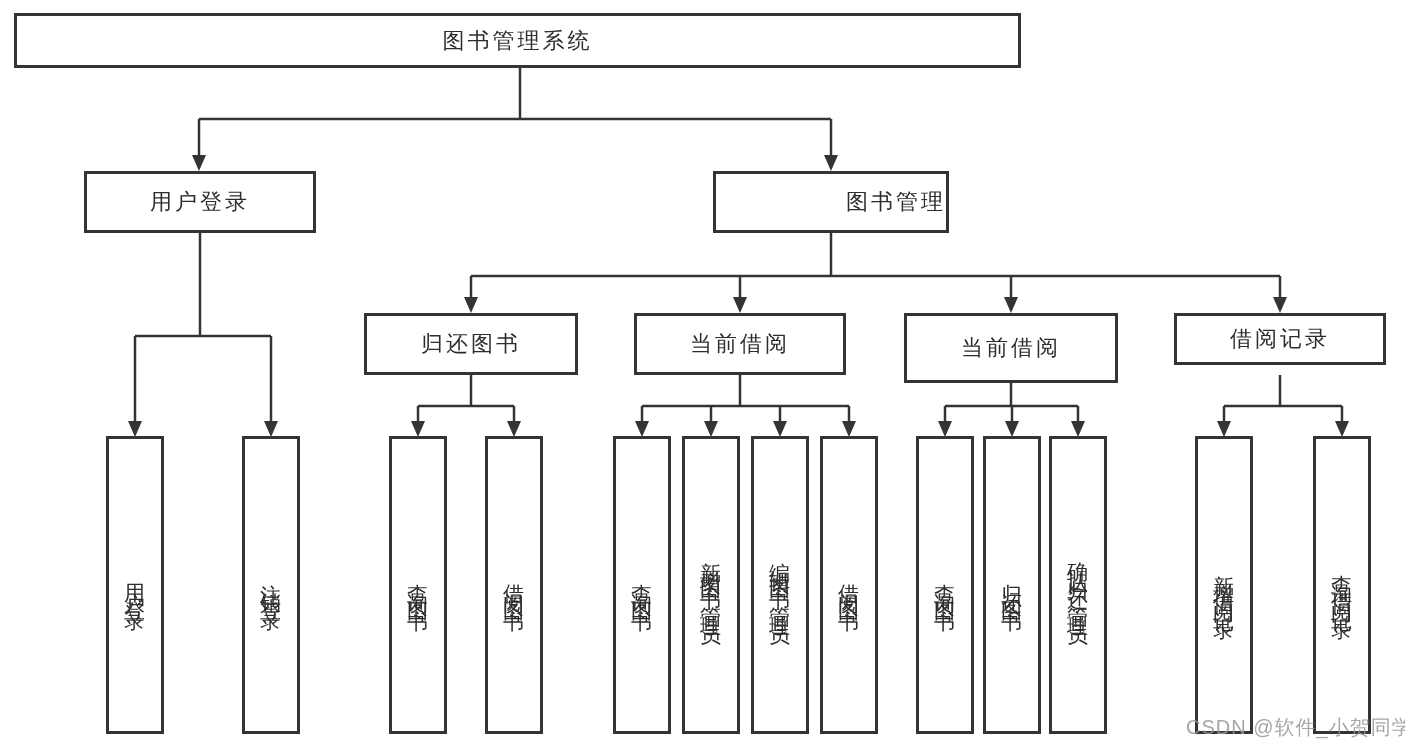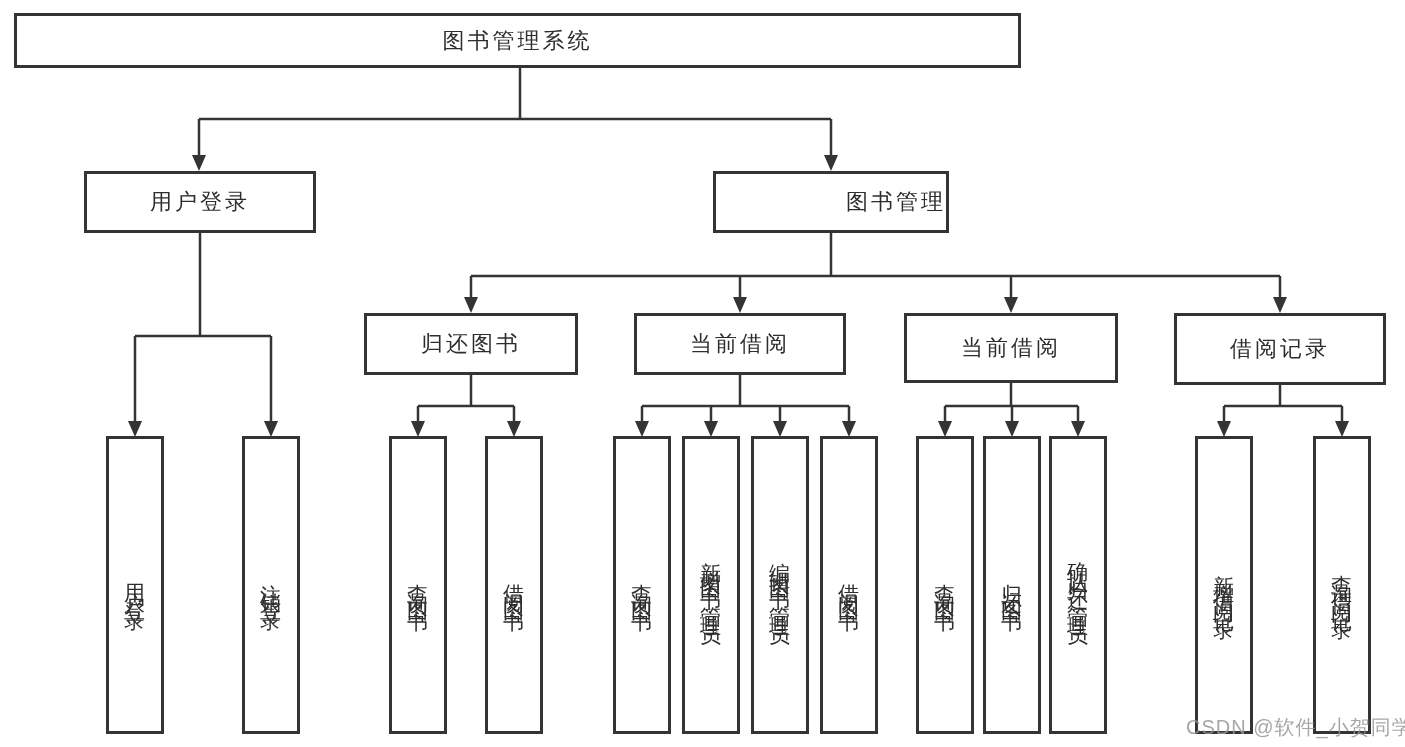--- a/index.html
+++ b/index.html
@@ -164,21 +164,21 @@
 
   <div class="node hnode" style="left:364px; top:313px; width:214px; height:62px;">
     <span>归还图书</span>
   </div>
   <div class="node hnode" style="left:634px; top:313px; width:212px; height:62px;">
     <span>当前借阅</span>
   </div>
   <div class="node hnode" style="left:904px; top:313px; width:214px; height:70px;">
     <span>当前借阅</span>
   </div>
-  <div class="node hnode" style="left:1174px; top:313px; width:212px; height:72px;">
+  <div class="node hnode" style="left:1174px; top:313px; width:212px; height:52px;">
     <span>借阅记录</span>
   </div>
 
   <div class="node vnode" style="left:106px;">
     <span class="vtext">用户登录</span>
   </div>
   <div class="node vnode" style="left:242px;">
     <span class="vtext">注销登录</span>
   </div>
 

